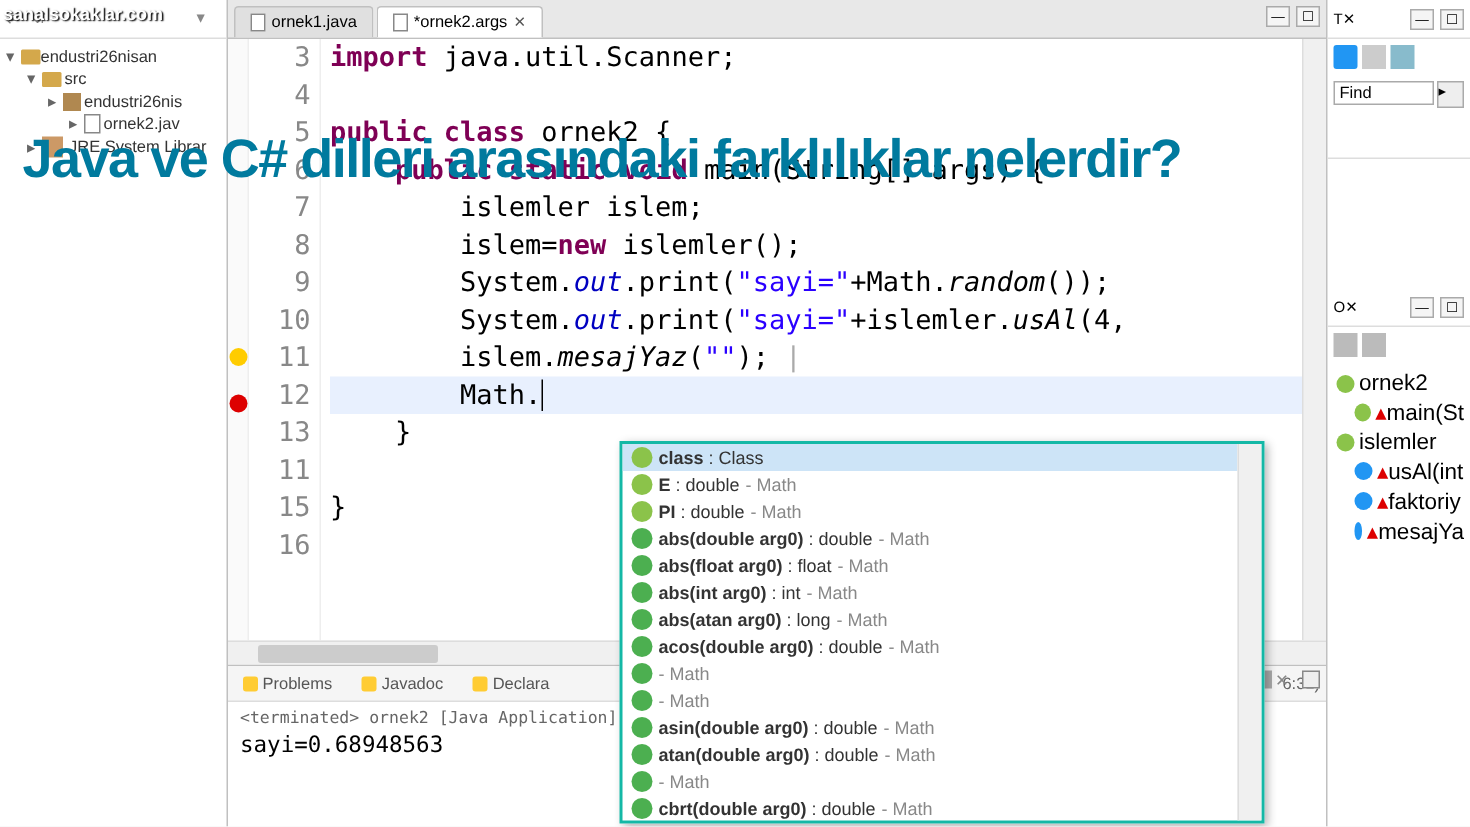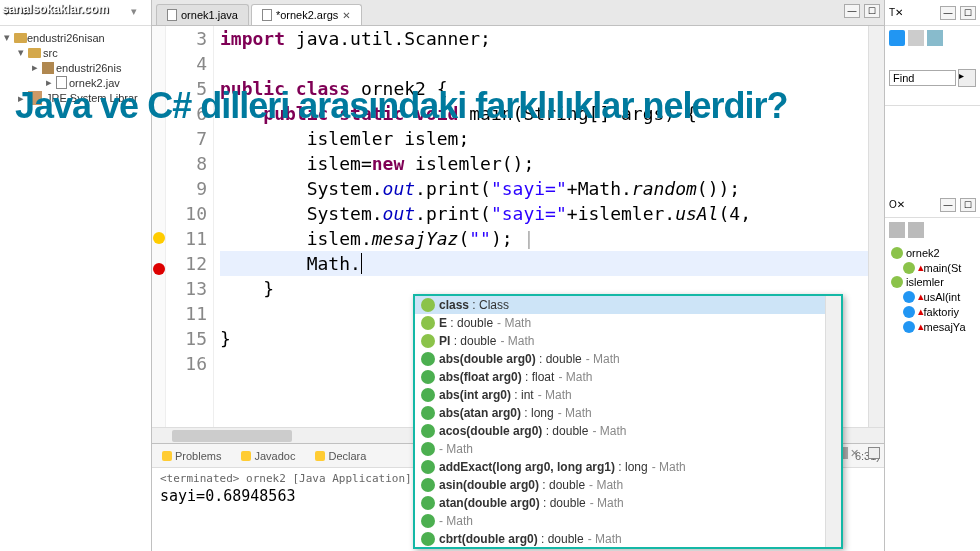--- a/index.html
+++ b/index.html
@@ -49,24 +49,24 @@
 .ac-qual { color: #888; }
 .ac-scroll { width: 16px; background: #f0f0f0; border-left: 1px solid #ddd; }
 .bottom-panel { height: 108px; border-top: 1px solid #c0c0c0; background: #fff; display: flex; flex-direction: column; }
 .bottom-tabs { height: 24px; display: flex; align-items: center; border-bottom: 1px solid #ddd; background: #f5f5f5; padding: 0 4px; gap: 8px; }
 .btab { display: flex; align-items: center; gap: 3px; font-size: 11px; color: #555; padding: 2px 6px; }
 .bottom-content { flex: 1; padding: 4px 8px; font-size: 12px; font-family: Consolas, monospace; }
 .term-line { color: #666; font-size: 11px; }
 .output { color: #000; font-size: 15px; margin-top: 2px; }
 .right-panel { width: 96px; background: #fff; border-left: 1px solid #c0c0c0; display: flex; flex-direction: column; }
 .right-top { height: 26px; display: flex; align-items: center; padding: 0 4px; gap: 4px; border-bottom: 1px solid #ddd; font-size: 10px; }
-.right-search { height: 56px; border-bottom: 1px solid #ddd; padding: 4px; display: flex; align-items: center; gap: 2px; }
+.right-search { height: 56px; border-bottom: 1px solid #ddd; padding: 4px; display: flex; align-items: flex-start; gap: 2px; }
 .find-input { flex: 1; border: 1px solid #aaa; padding: 1px 3px; font-size: 11px; width: 50px; }
 .find-btn { width: 18px; height: 18px; border: 1px solid #aaa; background: #eee; font-size: 10px; }
-.outline { flex: 1; padding: 4px 2px; font-size: 11px; overflow: hidden; }
+.outline { flex: 1; padding: 4px 2px; font-size: 15px; overflow: hidden; }
 .outline-item { display: flex; align-items: center; padding: 1px 2px; white-space: nowrap; overflow: hidden; }
 .outline-item.lvl1 { padding-left: 4px; }
 .outline-item.lvl2 { padding-left: 16px; }
 .o-icon { width: 12px; height: 12px; margin-right: 3px; display: inline-block; }
 .hscroll { height: 16px; background: #f0f0f0; border-top: 1px solid #ddd; position: relative; }
 .hscroll-thumb { position: absolute; left: 20px; width: 120px; height: 12px; top: 2px; background: #ccc; border-radius: 2px; }
 .icon-blue { background: #2196f3; border-radius: 2px; }
 .icon-folder { width: 13px; height: 10px; background: #d4a84b; border-radius: 1px; display: inline-block; }
 .icon-pkg { width: 12px; height: 12px; background: #b08850; display: inline-block; }
 .icon-file { width: 11px; height: 13px; background: #fff; border: 1px solid #888; display: inline-block; position: relative; }
@@ -270,21 +270,20 @@
         <span class="ac-icon m"></span>
         <span class="ac-name"><b>acos(double arg0)</b> : double</span>
         <span class="ac-qual"> - Math</span>
       </div>
       <div class="ac-item">
         <span class="ac-icon m"></span>
         <span class="ac-qual"> - Math</span>
       </div>
       <div class="ac-item">
         <span class="ac-icon m"></span>
-        <span class="ac-name"><b>addExact(long arg0, long arg1)</b> : long</span>
         <span class="ac-qual"> - Math</span>
       </div>
       <div class="ac-item">
         <span class="ac-icon m"></span>
         <span class="ac-name"><b>asin(double arg0)</b> : double</span>
         <span class="ac-qual"> - Math</span>
       </div>
       <div class="ac-item">
         <span class="ac-icon m"></span>
         <span class="ac-name"><b>atan(double arg0)</b> : double</span>

